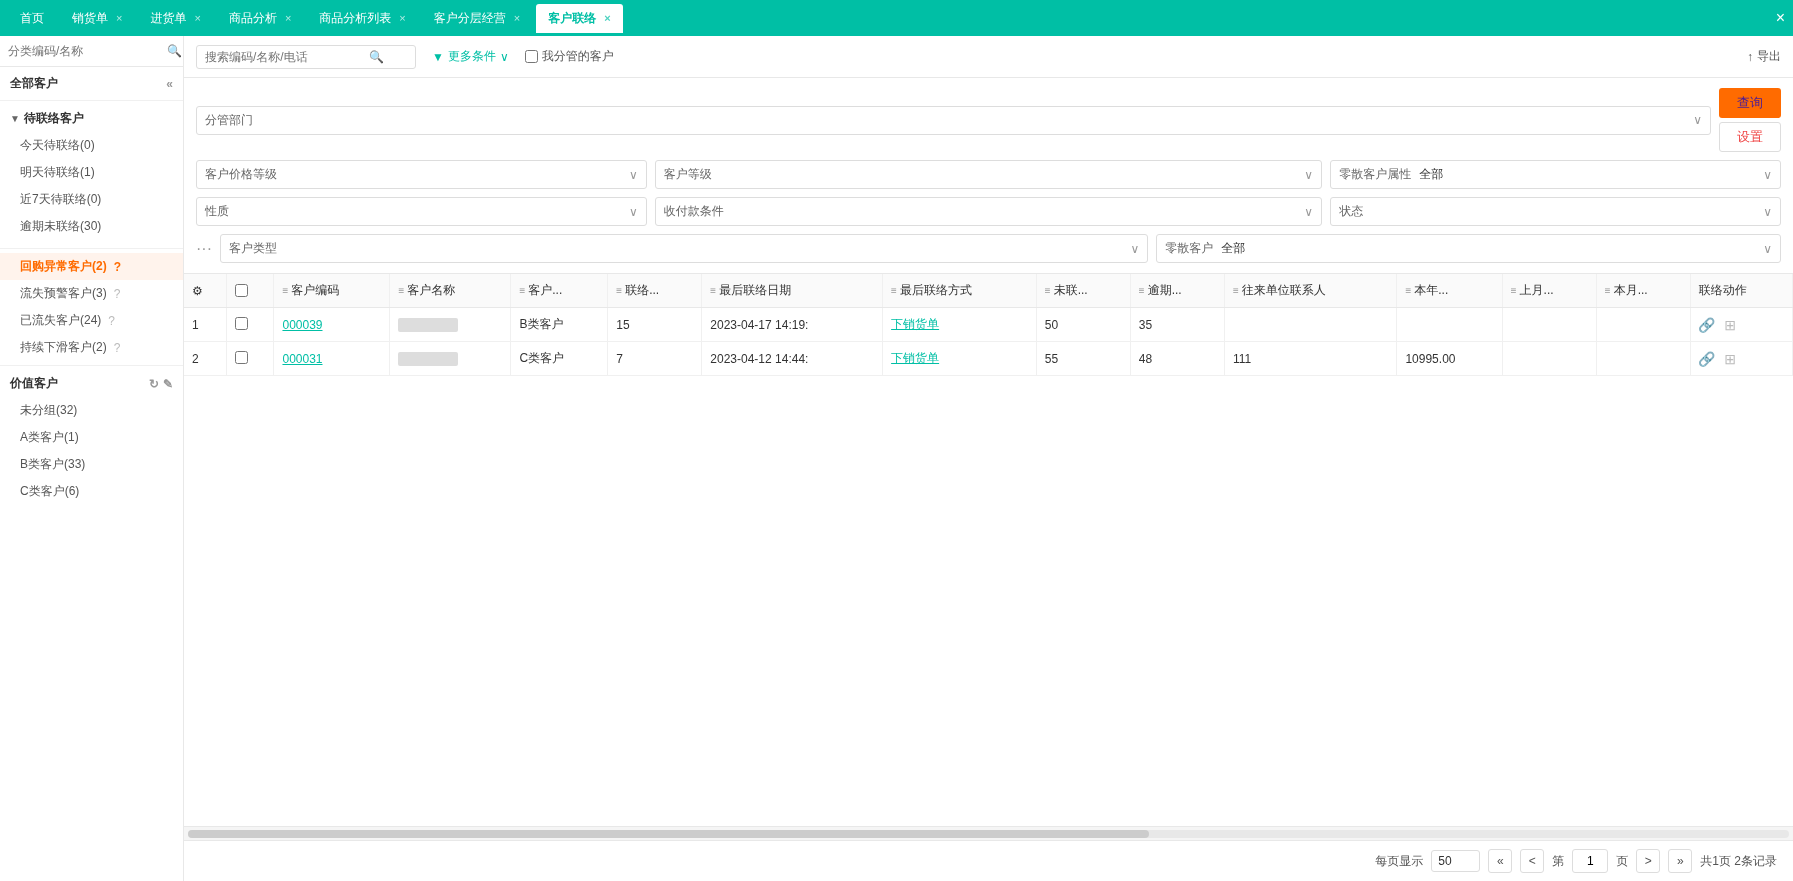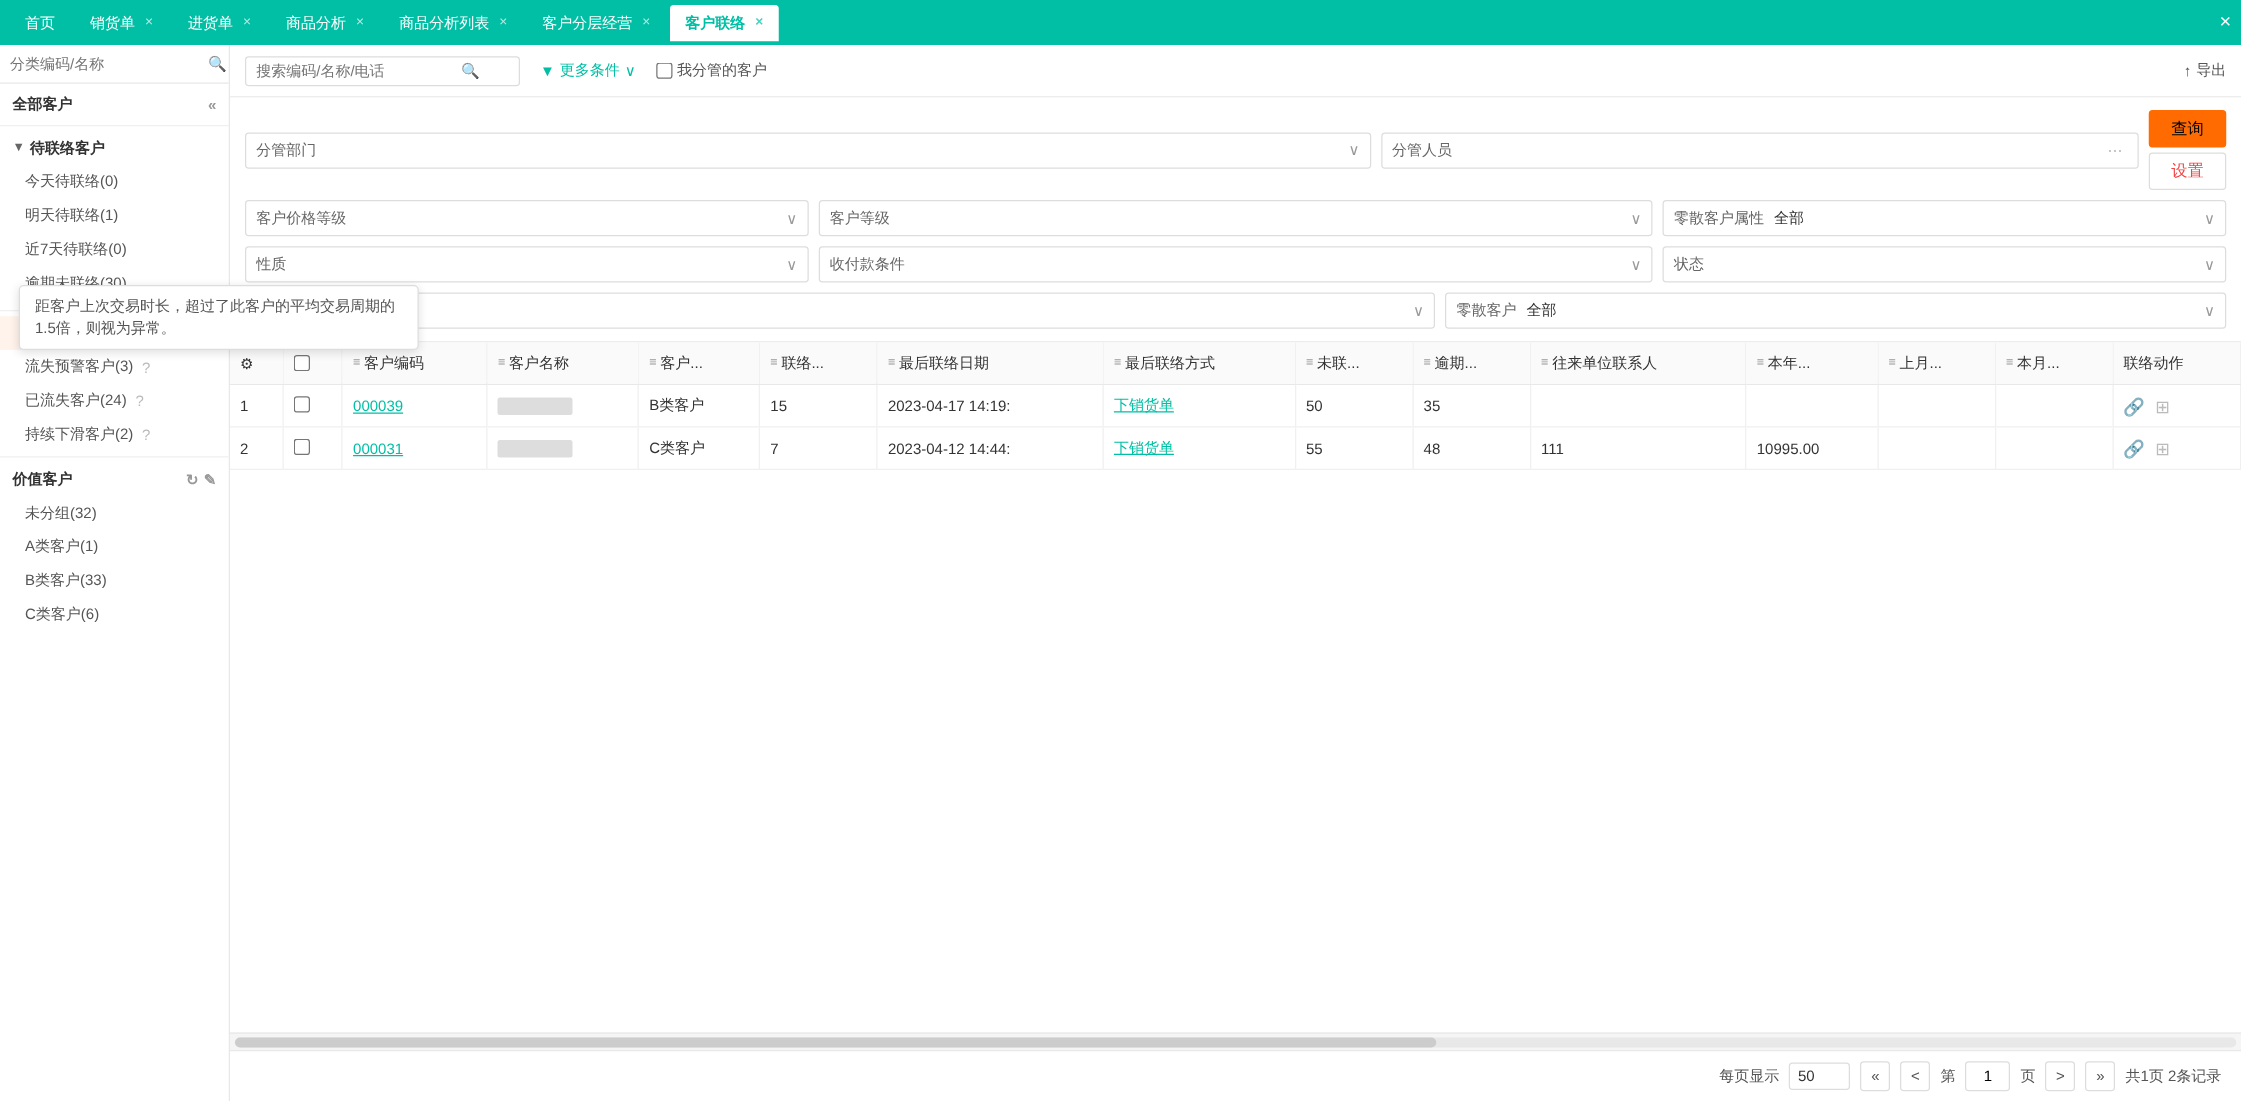--- a/index.html
+++ b/index.html
@@ -104,21 +104,21 @@
     .filter-field {
       display: flex; align-items: center; flex: 1; border: 1px solid #ddd;
       border-radius: 3px; padding: 5px 8px; gap: 4px; min-width: 0;
       background: #fff;
     }
     .filter-field label { color: #666; white-space: nowrap; flex-shrink: 0; }
     .filter-field input { border: none; outline: none; flex: 1; font-size: 12px; }
     .filter-field .dropdown-arrow { color: #999; margin-left: auto; cursor: pointer; }
     .filter-actions { display: flex; flex-direction: column; gap: 4px; }
     .btn-query {
-      background: #ff6b00; color: #000000; border: none; border-radius: 3px;
+      background: #ff6b00; color: #4c1d95; border: none; border-radius: 3px;
       padding: 6px 18px; cursor: pointer; font-size: 13px; white-space: nowrap;
     }
     .btn-setting {
       background: #fff; color: #ef4444; border: 1px solid #ddd; border-radius: 3px;
       padding: 5px 14px; cursor: pointer; font-size: 13px; white-space: nowrap;
     }
     .filter-dots { color: #999; font-size: 16px; cursor: pointer; flex-shrink: 0; }
 
     
     .tooltip-box {
@@ -313,25 +313,20 @@
     </div>
 
     <div class="filter-form">
 
       <div class="filter-row">
         <div class="filter-field" style="flex:3;">
           <label>分管部门</label>
           <span style="flex:1;"></span>
           <span class="dropdown-arrow">∨</span>
         </div>
-        <div class="filter-field" style="flex:2;">
-          <label>分管人员</label>
-          <span style="flex:1;"></span>
-          <span style="color:#999;margin:0 4px;">···</span>
-        </div>
         <div class="filter-actions">
           <button class="btn-query">查询</button>
           <button class="btn-setting">设置</button>
         </div>
       </div>
 
       <div class="filter-row">
         <div class="filter-field" style="flex:2;">
           <label>客户价格等级</label>
           <span style="flex:1;"></span>
@@ -375,23 +370,20 @@
           <span class="dropdown-arrow">∨</span>
         </div>
         <div class="filter-field" style="flex:2;">
           <label>零散客户</label>
           <span style="flex:1;margin-left:4px;color:#333;">全部</span>
           <span class="dropdown-arrow">∨</span>
         </div>
       </div>
     </div>
 
-    <div class="tooltip-box">
-      <span>距客户上次交易时长，超过了此客户的平均交易周期的1.5倍，则视为异常。</span>
-    </div>
 
     <div class="table-wrap">
       <table>
         <thead>
           <tr>
             <th>
               <div class="th-inner">
                 <span>⚙</span>
               </div>
             </th>

